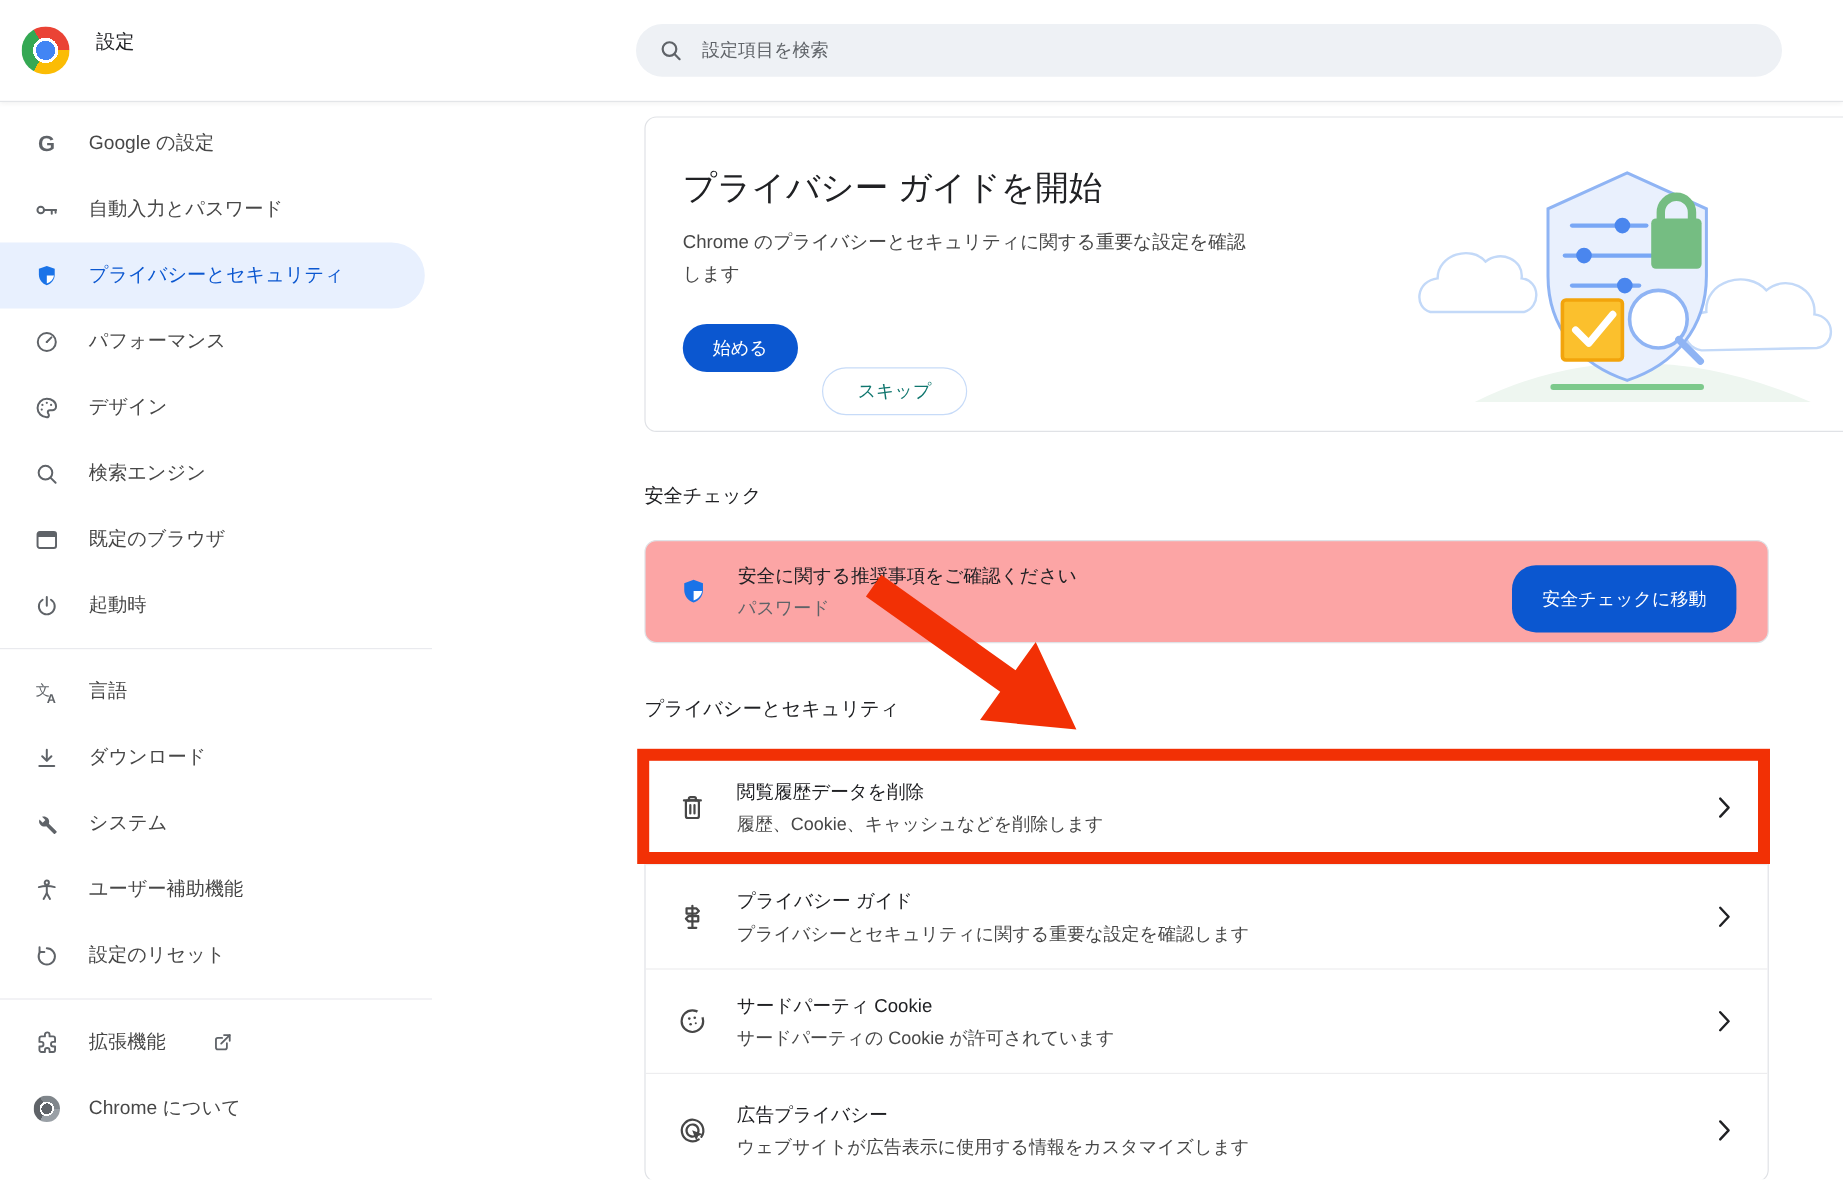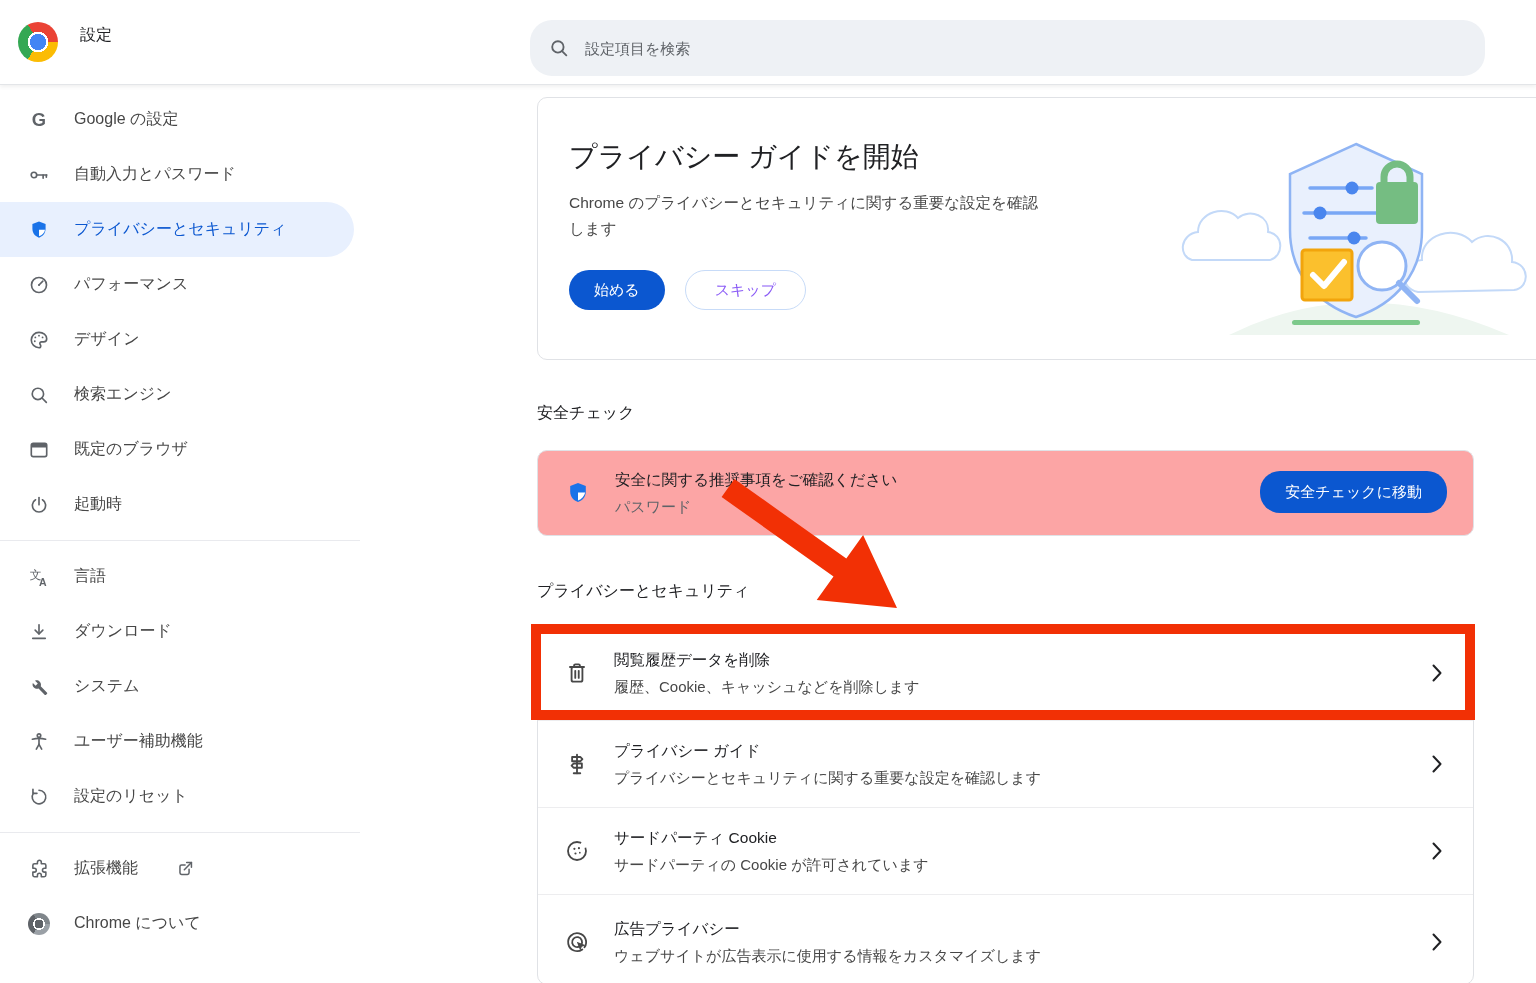--- a/index.html
+++ b/index.html
@@ -6,21 +6,21 @@
   .page{position:relative;width:1536px;height:983px;background:#fff;overflow:hidden;
         font-family:"Liberation Sans","DejaVu Sans",sans-serif;color:#202124;}
 
   
   .hdr{position:absolute;left:0;top:0;right:0;height:84px;background:#fff;
        border-bottom:1px solid #e3e5e8;box-shadow:0 2px 4px rgba(60,64,67,.08);z-index:5;}
   .chrome-logo{position:absolute;left:18px;top:22px;width:40px;height:40px;border-radius:50%;
        background:radial-gradient(circle,#4285f4 0 8px,#fff 8px 10.5px,rgba(0,0,0,0) 10.5px),
                   conic-gradient(#ea4335 0 90deg,#fbbc04 90deg 210deg,#34a853 210deg 330deg,#ea4335 330deg 360deg);}
   .app-title{position:absolute;left:80px;top:25px;font-size:16px;font-weight:400;color:#202124;}
-  .searchbar{position:absolute;left:530px;top:20px;width:955px;height:56px;background:#eef1f5;
+  .searchbar{position:absolute;left:530px;top:20px;width:955px;height:44px;background:#eef1f5;
        border-radius:22px;display:flex;align-items:center;gap:13px;padding:0 18px;box-sizing:border-box;}
   .searchbar input{flex:1;border:none;outline:none;background:transparent;font-size:15px;color:#202124;
        font-family:inherit;}
   .searchbar input::placeholder{color:#5f6368;}
 
   
   .sidebar{position:absolute;left:0;top:84px;width:360px;bottom:0;padding-top:8px;background:#fff;}
   .nav-item{height:55px;display:flex;align-items:center;gap:24px;padding-left:28px;margin-right:6px;
        font-size:16px;color:#474747;cursor:pointer;}
   .nav-item .lbl{white-space:nowrap;}
@@ -35,34 +35,34 @@
   
   .main{position:absolute;left:360px;top:84px;right:0;bottom:0;}
   .banner{position:absolute;left:177px;top:13px;width:1060px;height:263px;background:#fff;
        border:1px solid #e0e2e6;border-radius:10px;box-sizing:border-box;}
   .banner-title{position:absolute;left:31px;top:40px;font-size:28px;font-weight:400;color:#202124;}
   .banner-desc{position:absolute;left:31px;top:92px;width:470px;font-size:15.5px;line-height:26px;color:#474747;}
   .banner-btns{position:absolute;left:31px;top:172px;display:flex;gap:20px;}
   .btn{height:40px;border-radius:20px;font-size:15px;font-weight:500;display:flex;align-items:center;
        justify-content:center;cursor:pointer;border:none;font-family:inherit;}
   .btn-filled{background:#0b57d0;color:#fff;padding:0 25px;}
-  .btn-outline{background:#fff;color:#8b5cf6;border:1px solid #c7dbf8;padding:12px 29px;}
+  .btn-outline{background:#fff;color:#0f766e;border:1px solid #c7dbf8;padding:12px 29px;margin-top:36px;}
   .illus{position:absolute;right:62px;top:24px;}
 
   .section-h{position:absolute;left:177px;font-size:16px;font-weight:400;color:#202124;}
   .h-safety{top:319px;}
   .h-privacy{top:497px;}
 
   .safety-card{position:absolute;left:177px;top:366px;width:937px;height:86px;background:#fca5a5;
        border:1px solid #e0e2e6;border-radius:10px;box-sizing:border-box;display:flex;align-items:center;}
   .sc-icon{margin-left:27px;flex:none;}
   .sc-text{margin-left:24px;}
   .sc-title{font-size:15.5px;color:#202124;}
   .sc-sub{font-size:15px;color:#5f6368;margin-top:7px;}
-  .sc-btn{position:absolute;right:26px;top:20px;height:42px;}
+  .sc-btn{position:absolute;right:26px;top:20px;height:56px;}
 
   .list-card{position:absolute;left:177px;top:541px;width:937px;height:360px;background:#fff;
        border:1px solid #e0e2e6;border-radius:10px;box-sizing:border-box;overflow:hidden;}
   .row{position:relative;display:flex;align-items:center;height:86px;cursor:pointer;}
   .row.tall{height:94px;}
   .row + .row{border-top:1px solid #ededef;}
   .row-icon{margin-left:26px;flex:none;width:26px;height:26px;}
   .row-text{margin-left:24px;}
   .row-title{font-size:15.5px;color:#202124;}
   .row-sub{font-size:15px;color:#474747;margin-top:7px;}

